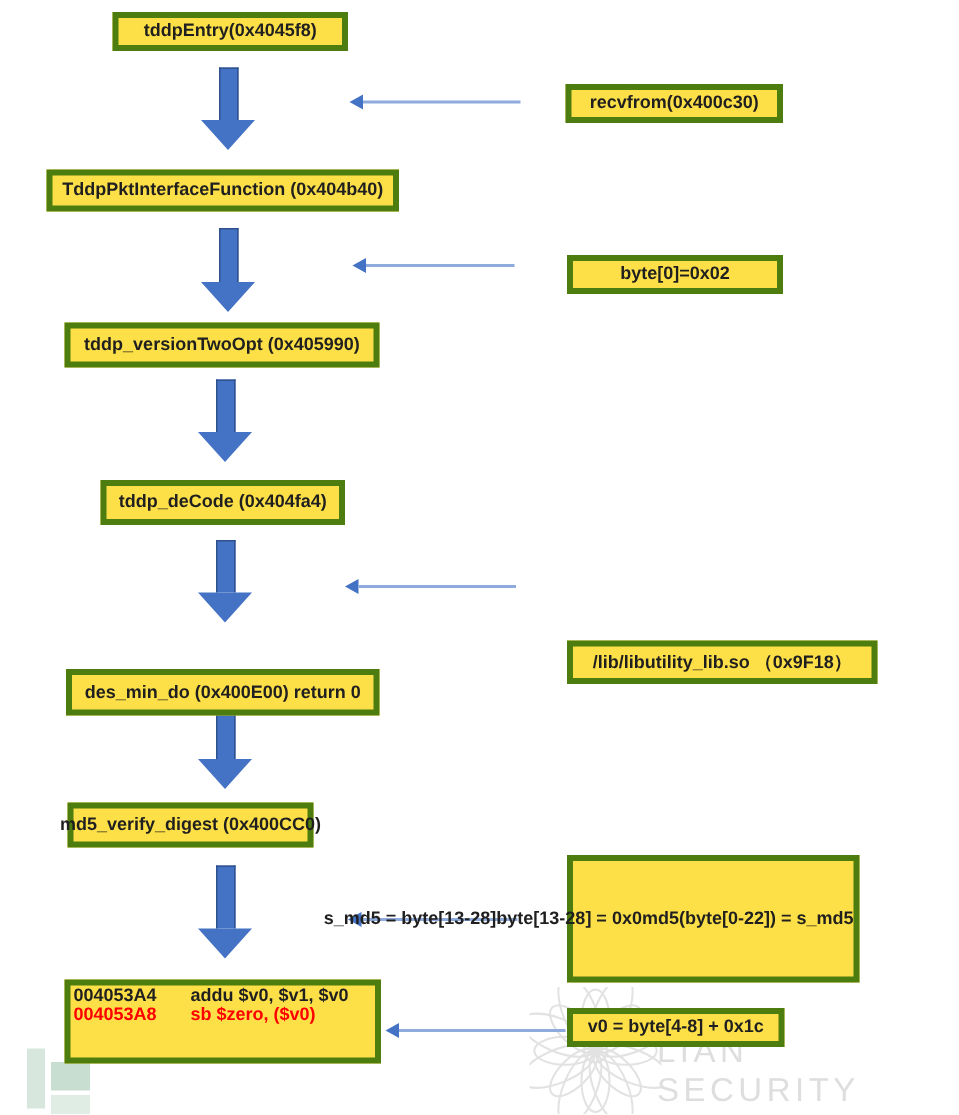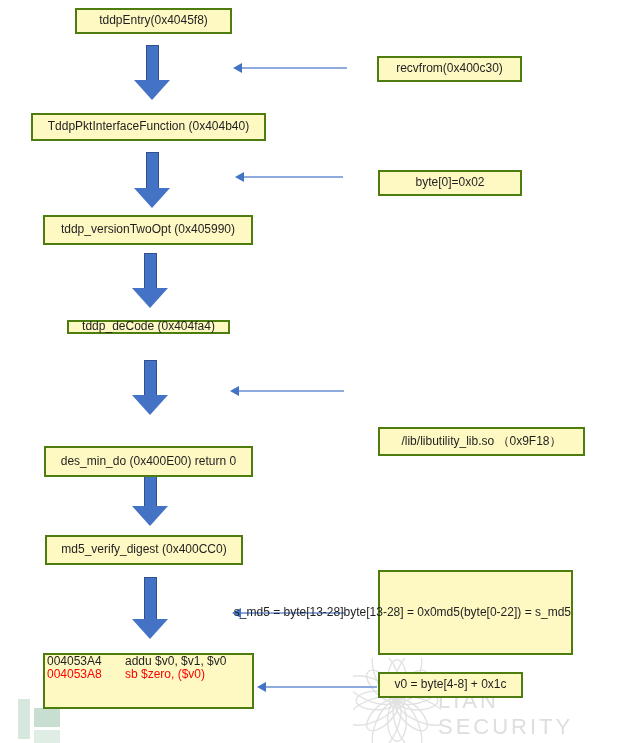--- a/index.html
+++ b/index.html
@@ -10,39 +10,40 @@
     background: #ffffff;
     overflow: hidden;
     font-family: "Liberation Sans", "DejaVu Sans", sans-serif;
     color: #1f1f1f;
   }
 
   
   .node {
     position: absolute;
     box-sizing: border-box;
-    border: 2px solid #4d7c0f;
-    background: #fef9c3;
+    border: 4px solid #4d7c0f;
+    background: #fde047;
     display: flex;
     align-items: center;
     justify-content: center;
     text-align: center;
     font-size: 12px;
     line-height: 1.1;
     z-index: 2;
     white-space: nowrap;
+    font-weight: bold;
   }
 
   
   .n-tddpentry   { left: 75px;  top: 8px;   width: 157px; height: 26px; }
   .n-pktiface    { left: 31px;  top: 113px; width: 235px; height: 28px; }
   .n-versiontwo  { left: 43px;  top: 215px; width: 210px; height: 30px; }
-  .n-decode      { left: 67px;  top: 320px; width: 163px; height: 14px; }
+  .n-decode      { left: 67px;  top: 320px; width: 163px; height: 30px; }
   .n-desmindo    { left: 44px;  top: 426px; width: 209px; height: 31px; margin-top: 20px; }
-  .n-md5verify   { left: 45px;  top: 535px; width: 198px; height: 30px; }
+  .n-md5verify   { left: 45px;  top: 535px; width: 164px; height: 30px; }
 
   
   .n-asm {
     left: 43px; top: 653px; width: 211px; height: 56px;
     flex-direction: column;
     align-items: stretch;
     justify-content: flex-start;
     text-align: left;
     padding-left: 2px;
   }

